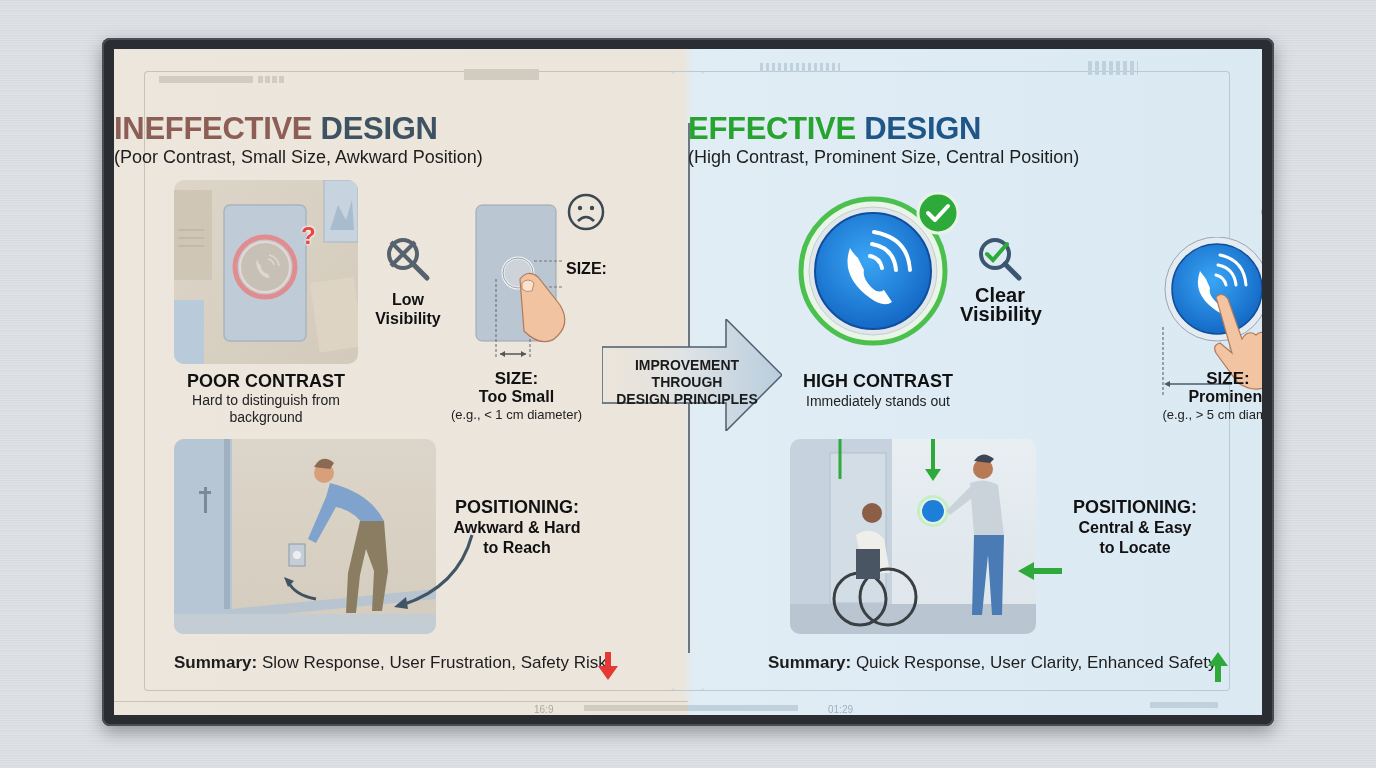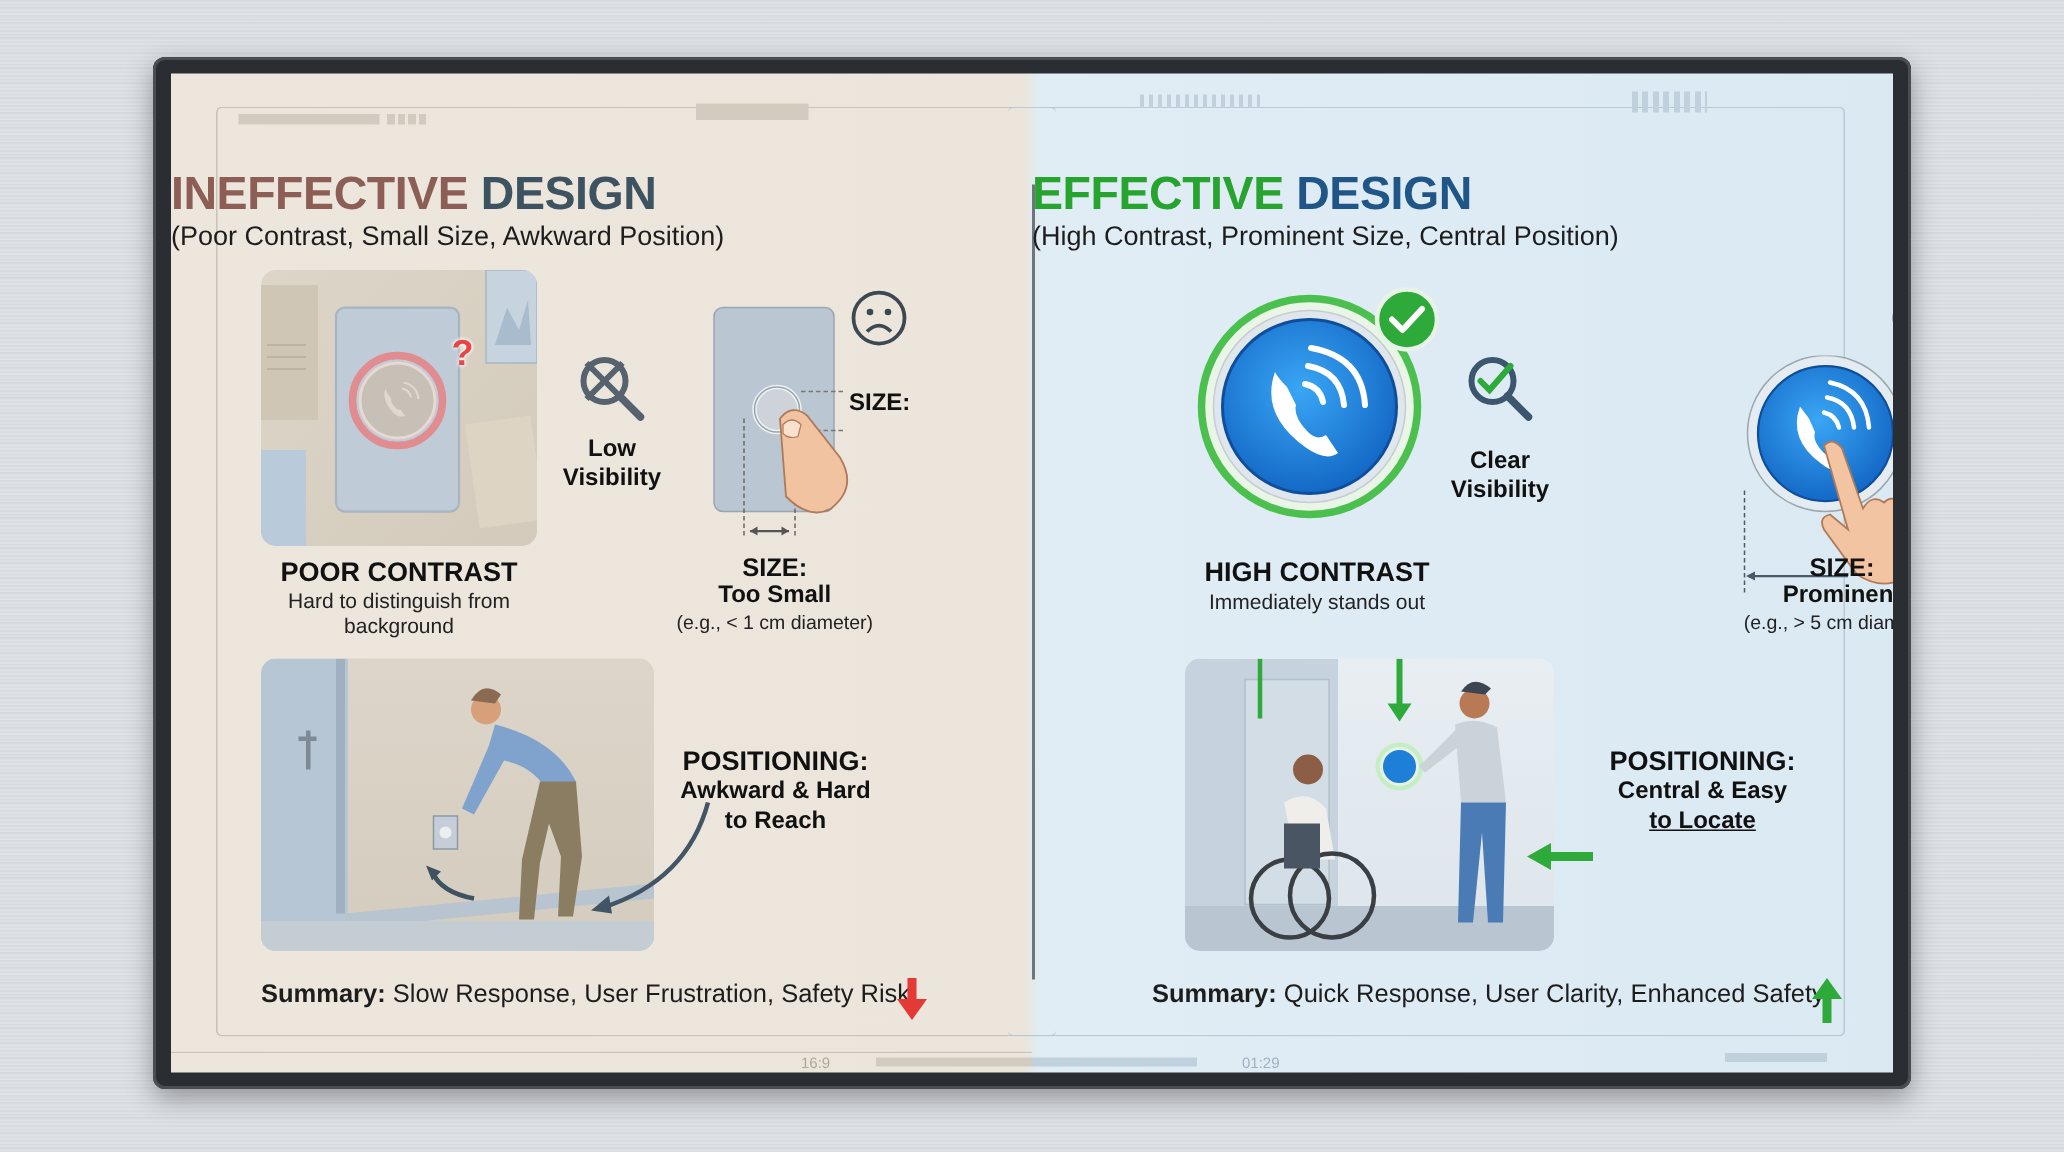--- a/index.html
+++ b/index.html
@@ -187,20 +187,37 @@
       <svg style="position:absolute; left:484px; top:603px;" width="20" height="28" viewBox="0 0 20 28">
         <rect x="7" y="0" width="6" height="16" fill="#e53935"></rect>
         <path d="M0 14 L20 14 L10 28 Z" fill="#e53935"></path>
       </svg>
       <div class="frame-line" style="left:0; top:652px; width:574px; height:1px; border:none; border-top:1.5px solid #c9c2b6;"></div>
       <div class="small-tag" style="left:420px; top:655px;">16:9</div>
       <div class="deco-bar" style="left:470px; top:656px; width:104px; height:6px;"></div>
     </div>
 
     <div class="divider"></div>
+    <div class="arrow-wrap">
+      <svg width="180" height="112" viewBox="0 0 180 112" style="position:absolute; left:0; top:0;">
+        <defs>
+          <linearGradient id="ag" x1="0" x2="1">
+            <stop offset="0" stop-color="#e5e0d6" stop-opacity="0"></stop>
+            <stop offset="0.45" stop-color="#dfe3e6"></stop>
+            <stop offset="1" stop-color="#b9cddd"></stop>
+          </linearGradient>
+        </defs>
+        <path d="M0 28 L124 28 L124 0 L180 56 L124 112 L124 84 L0 84 Z" fill="url(#ag)" stroke="#4c5d6e" stroke-width="1.5"></path>
+      </svg>
+      <div class="arrow-text">
+        <div>IMPROVEMENT</div>
+        <div>THROUGH</div>
+        <div>DESIGN PRINCIPLES</div>
+      </div>
+    </div>
 
     <div class="half right">
       <div class="frame-line" style="left:-16px; top:22px; width:558px; height:620px; border-left:none;"></div>
       <div class="deco-bar" style="left:72px; top:14px; width:80px; height:9px; background:repeating-linear-gradient(90deg,#c0d0dc 0 3px,transparent 3px 6px);"></div>
       <div class="deco-bar" style="left:400px; top:12px; width:50px; height:14px; background:repeating-linear-gradient(90deg,#c0d0dc 0 4px,transparent 4px 7px);"></div>
 
       <div class="title">
         <span class="t1">EFFECTIVE</span>
         <span class="t2">DESIGN</span>
       </div>
@@ -227,21 +244,21 @@
           <path d="M12 22 l7 7 l13 -14" stroke="#fff" stroke-width="4" fill="none" stroke-linecap="round" stroke-linejoin="round"></path>
         </svg>
       </div>
 
       <div style="position:absolute; left:272px; top:183px; width:80px;">
         <svg width="54" height="54" viewBox="0 0 54 54" style="display:block; margin:0 auto;">
           <circle cx="22" cy="22" r="14" fill="none" stroke="#3d5670" stroke-width="4"></circle>
           <path d="M14 22 l6 6 l14 -16" stroke="#2eaa3a" stroke-width="4" fill="none" stroke-linecap="round"></path>
           <line x1="32" y1="32" x2="46" y2="46" stroke="#3d5670" stroke-width="5" stroke-linecap="round"></line>
         </svg>
-        <div class="label-bold" style="font-size:16px; line-height:19px; margin-top:12px;">
+        <div class="label-bold" style="font-size:20px; line-height:19px; margin-top:0;">
           <div>Clear</div>
           <div>Visibility</div>
         </div>
       </div>
 
       <div class="label-bold" style="position:absolute; left:100px; top:322px; width:180px; font-size:18px;">HIGH CONTRAST</div>
       <div class="label-reg" style="position:absolute; left:100px; top:344px; width:180px; font-size:14px;">Immediately stands out</div>
 
       <div style="position:absolute; left:582px; top:143px; transform:translateX(-10px);">
       </div>
@@ -299,21 +316,21 @@
           <path d="M184 96 l30 0 l-2 80 l-10 0 l-4 -60 l-6 60 l-10 0 z" fill="#4a7bb4"></path>
         </svg>
       </div>
       <svg style="position:absolute; left:330px; top:513px;" width="44" height="18" viewBox="0 0 44 18">
         <rect x="14" y="6" width="30" height="6" fill="#2eaa3a"></rect>
         <path d="M0 9 L16 0 L16 18 Z" fill="#2eaa3a"></path>
       </svg>
       <div style="position:absolute; left:374px; top:448px; width:146px; text-align:center;">
         <div class="label-bold" style="font-size:18px; line-height:21px;">POSITIONING:</div>
         <div class="label-bold" style="font-size:16px; line-height:20px;">Central &amp; Easy</div>
-        <div class="label-bold" style="font-size:16px; line-height:20px;text-decoration:underline;">to Locate</div>
+        <div class="label-bold" style="font-size:16px; line-height:20px;">to Locate</div>
       </div>
 
       <div class="summary" style="left:80px;">
         <b>Summary:</b>
         <span>Quick Response, User Clarity, Enhanced Safety</span>
       </div>
       <svg style="position:absolute; left:520px; top:603px;" width="20" height="30" viewBox="0 0 20 30">
         <path d="M10 0 L20 14 L0 14 Z" fill="#2eaa3a"></path>
         <rect x="7" y="12" width="6" height="18" fill="#2eaa3a"></rect>
       </svg>

